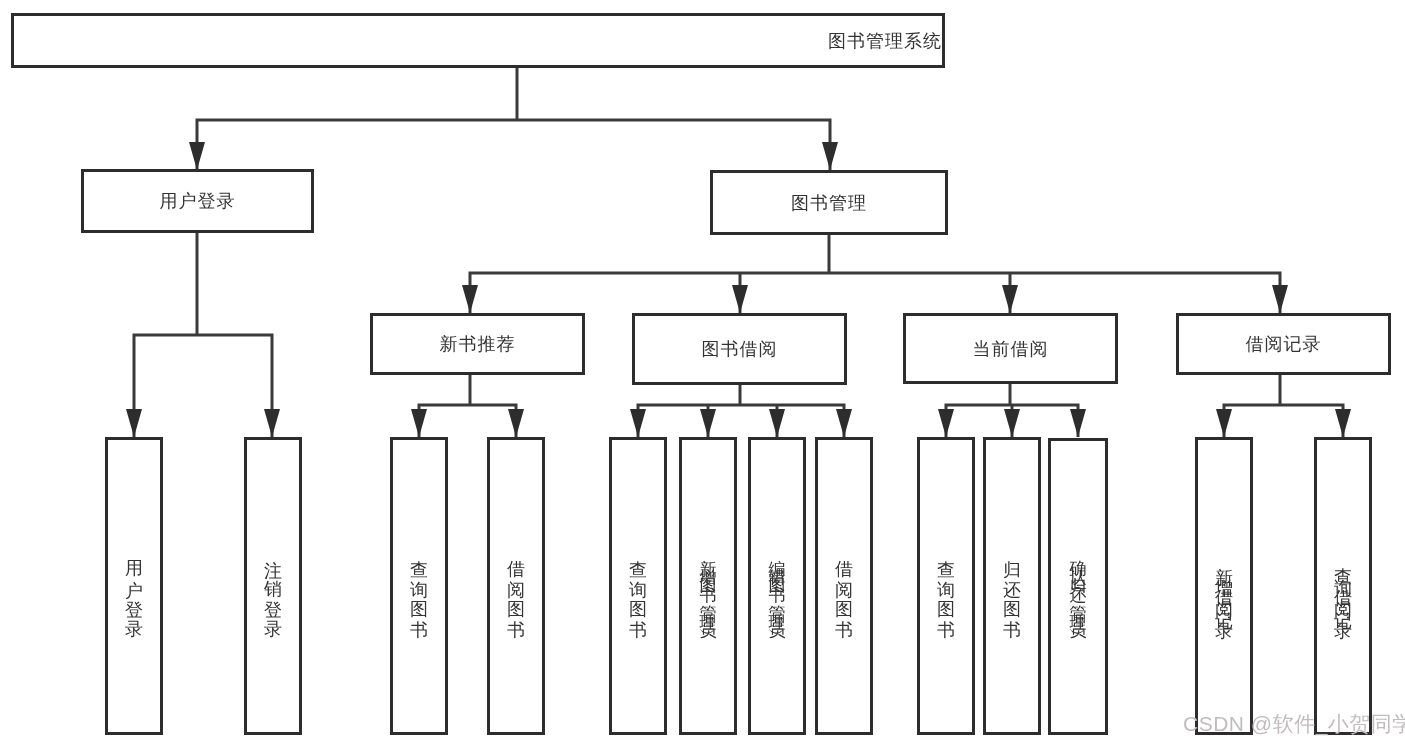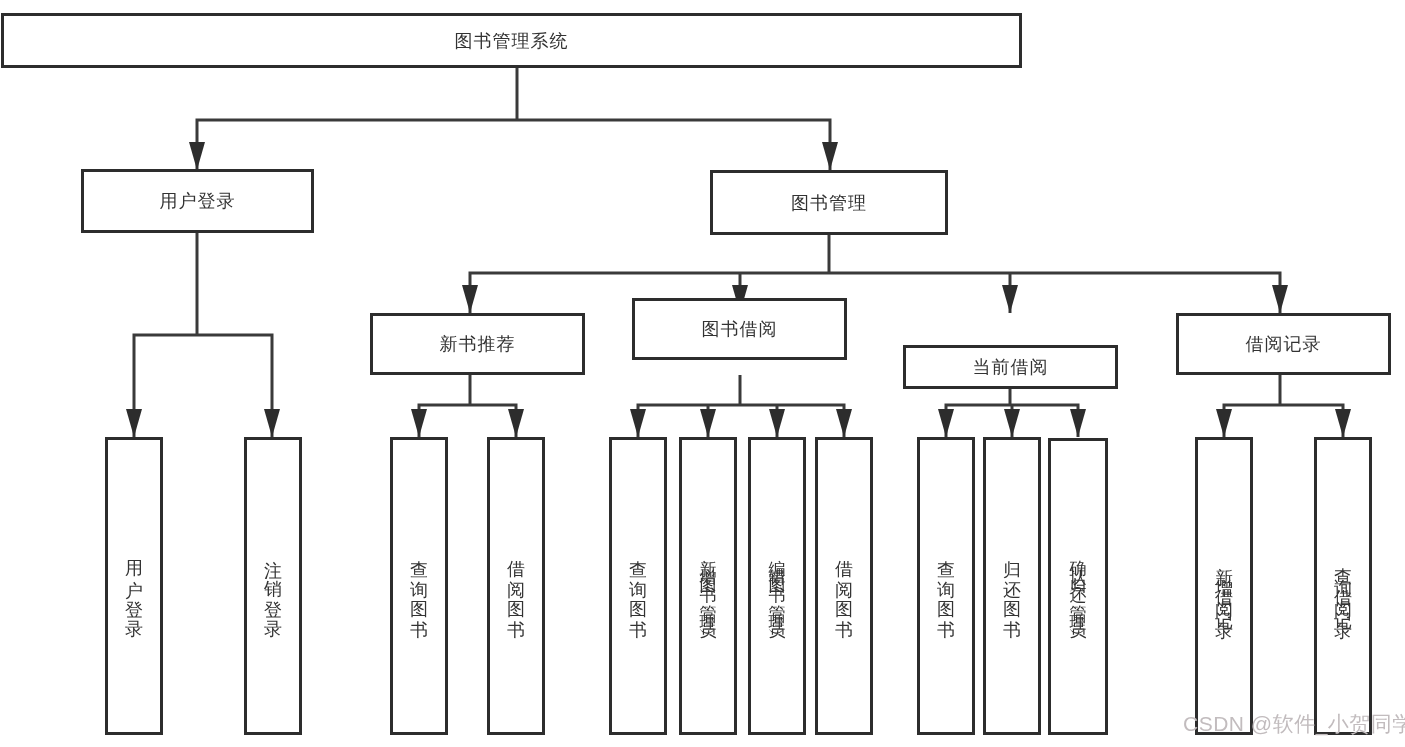--- a/index.html
+++ b/index.html
@@ -108,38 +108,38 @@
       <polygon points="769,409 785,409 777,437"></polygon>
       <polygon points="836,409 852,409 844,437"></polygon>
       <polygon points="938,409 954,409 946,437"></polygon>
       <polygon points="1004,409 1020,409 1012,437"></polygon>
       <polygon points="1070,409 1086,409 1078,437"></polygon>
       <polygon points="1216,409 1232,409 1224,437"></polygon>
       <polygon points="1335,409 1351,409 1343,437"></polygon>
     </g>
   </svg>
 
-  <div class="node h-label" style="left:1px; top:13px; width:1021px; height:55px;">
+  <div class="node h-label" style="left:11px; top:13px; width:934px; height:55px;justify-content:flex-end;">
     <span>图书管理系统</span>
   </div>
 
   <div class="node h-label" style="left:81px; top:169px; width:233px; height:64px;">
     <span>用户登录</span>
   </div>
   <div class="node h-label" style="left:710px; top:170px; width:238px; height:65px;text-align:center;">
     <span>图书管理</span>
   </div>
 
   <div class="node h-label" style="left:370px; top:313px; width:215px; height:62px;">
     <span>新书推荐</span>
   </div>
-  <div class="node h-label" style="left:632px; top:298px; width:215px; height:62px;">
+  <div class="node h-label" style="left:632px; top:313px; width:215px; height:72px;">
     <span>图书借阅</span>
   </div>
-  <div class="node h-label" style="left:903px; top:313px; width:215px; height:44px;margin-top:32px;">
+  <div class="node h-label" style="left:903px; top:313px; width:215px; height:71px;">
     <span>当前借阅</span>
   </div>
   <div class="node h-label" style="left:1176px; top:313px; width:215px; height:62px;">
     <span>借阅记录</span>
   </div>
 
   <div class="node leaf leaf-short" style="left:105px; top:437px; width:58px; height:298px;">
     <span>用户登录</span>
   </div>
   <div class="node leaf leaf-short" style="left:244px; top:437px; width:58px; height:298px;">

